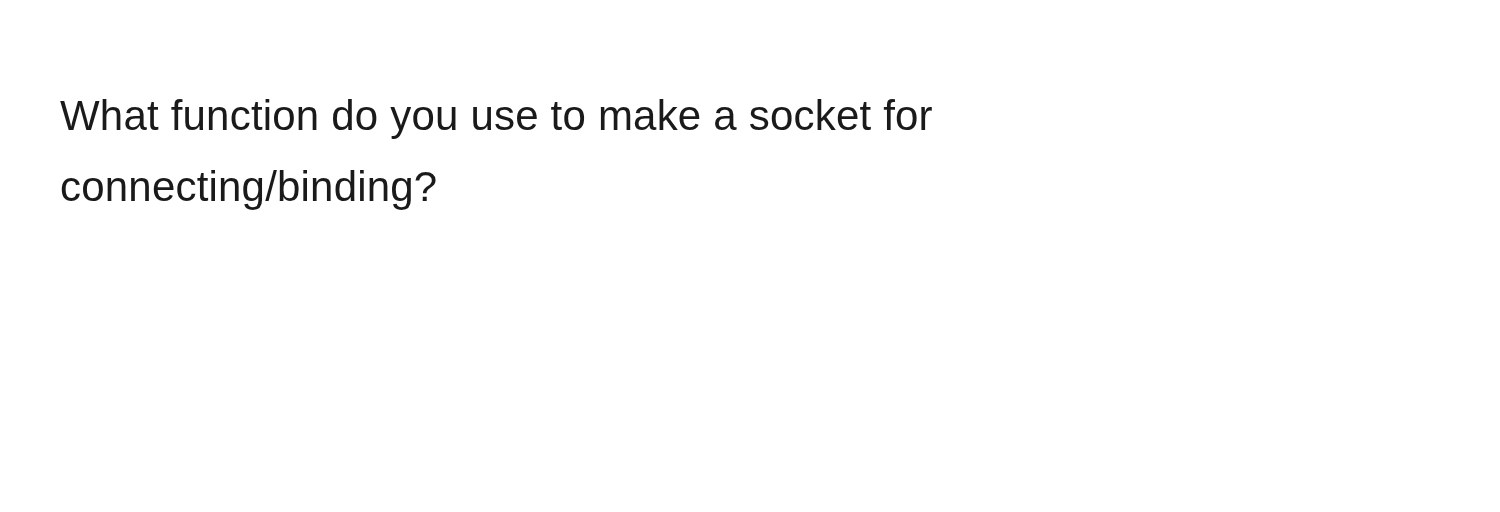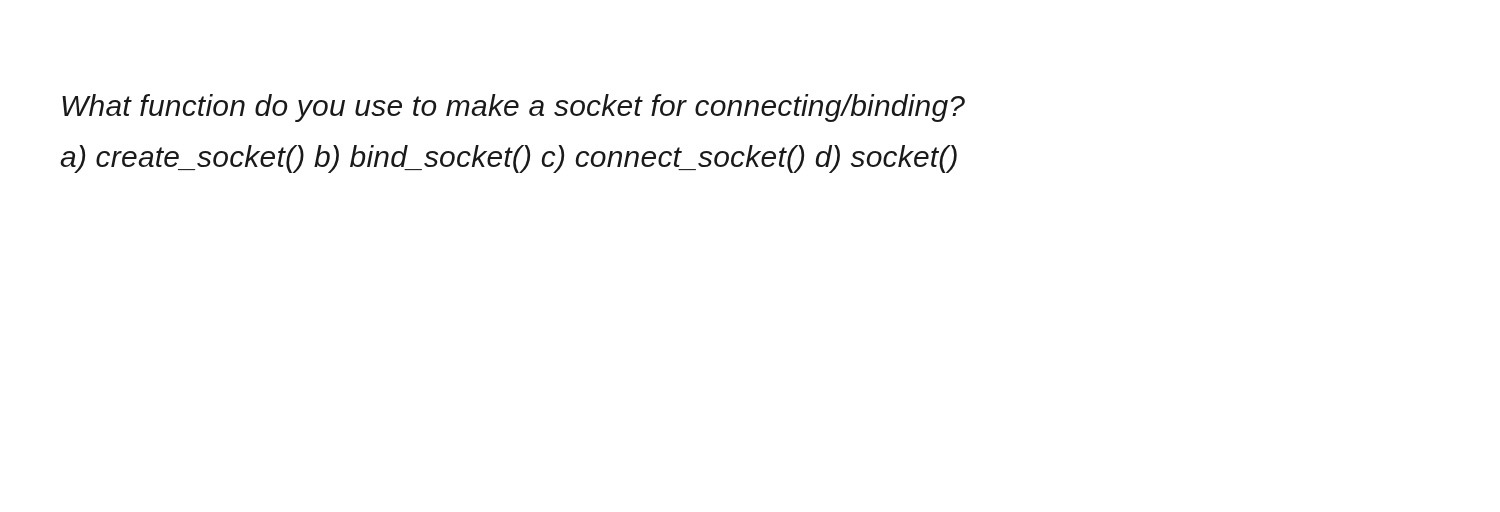--- a/index.html
+++ b/index.html
@@ -9,33 +9,31 @@
     }
     body {
       width: 1500px;
       height: 512px;
       background: #ffffff;
       font-family: -apple-system, BlinkMacSystemFont, "Segoe UI", Helvetica, Arial, sans-serif;
       color: #1a1a1a;
       padding: 80px 60px;
     }
     .question-block {
-      font-size: 30px;
+      font-size: 42px;
       line-height: 1.7;
       letter-spacing: 0.2px;
       max-width: 1020px;
-      font-style: italic;
     }
     .question-text {
       display: inline;
     }
     .options-text {
       display: inline;
     }
   </style>
 </head>
 <body>
 
 <div class="question-block">
   <div class="question-text">What function do you use to make a socket for connecting/binding?</div>
   <br>
-  <div class="options-text">a) create_socket() b) bind_socket() c) connect_socket() d) socket()</div>
 </div>
 
 </body></html>

